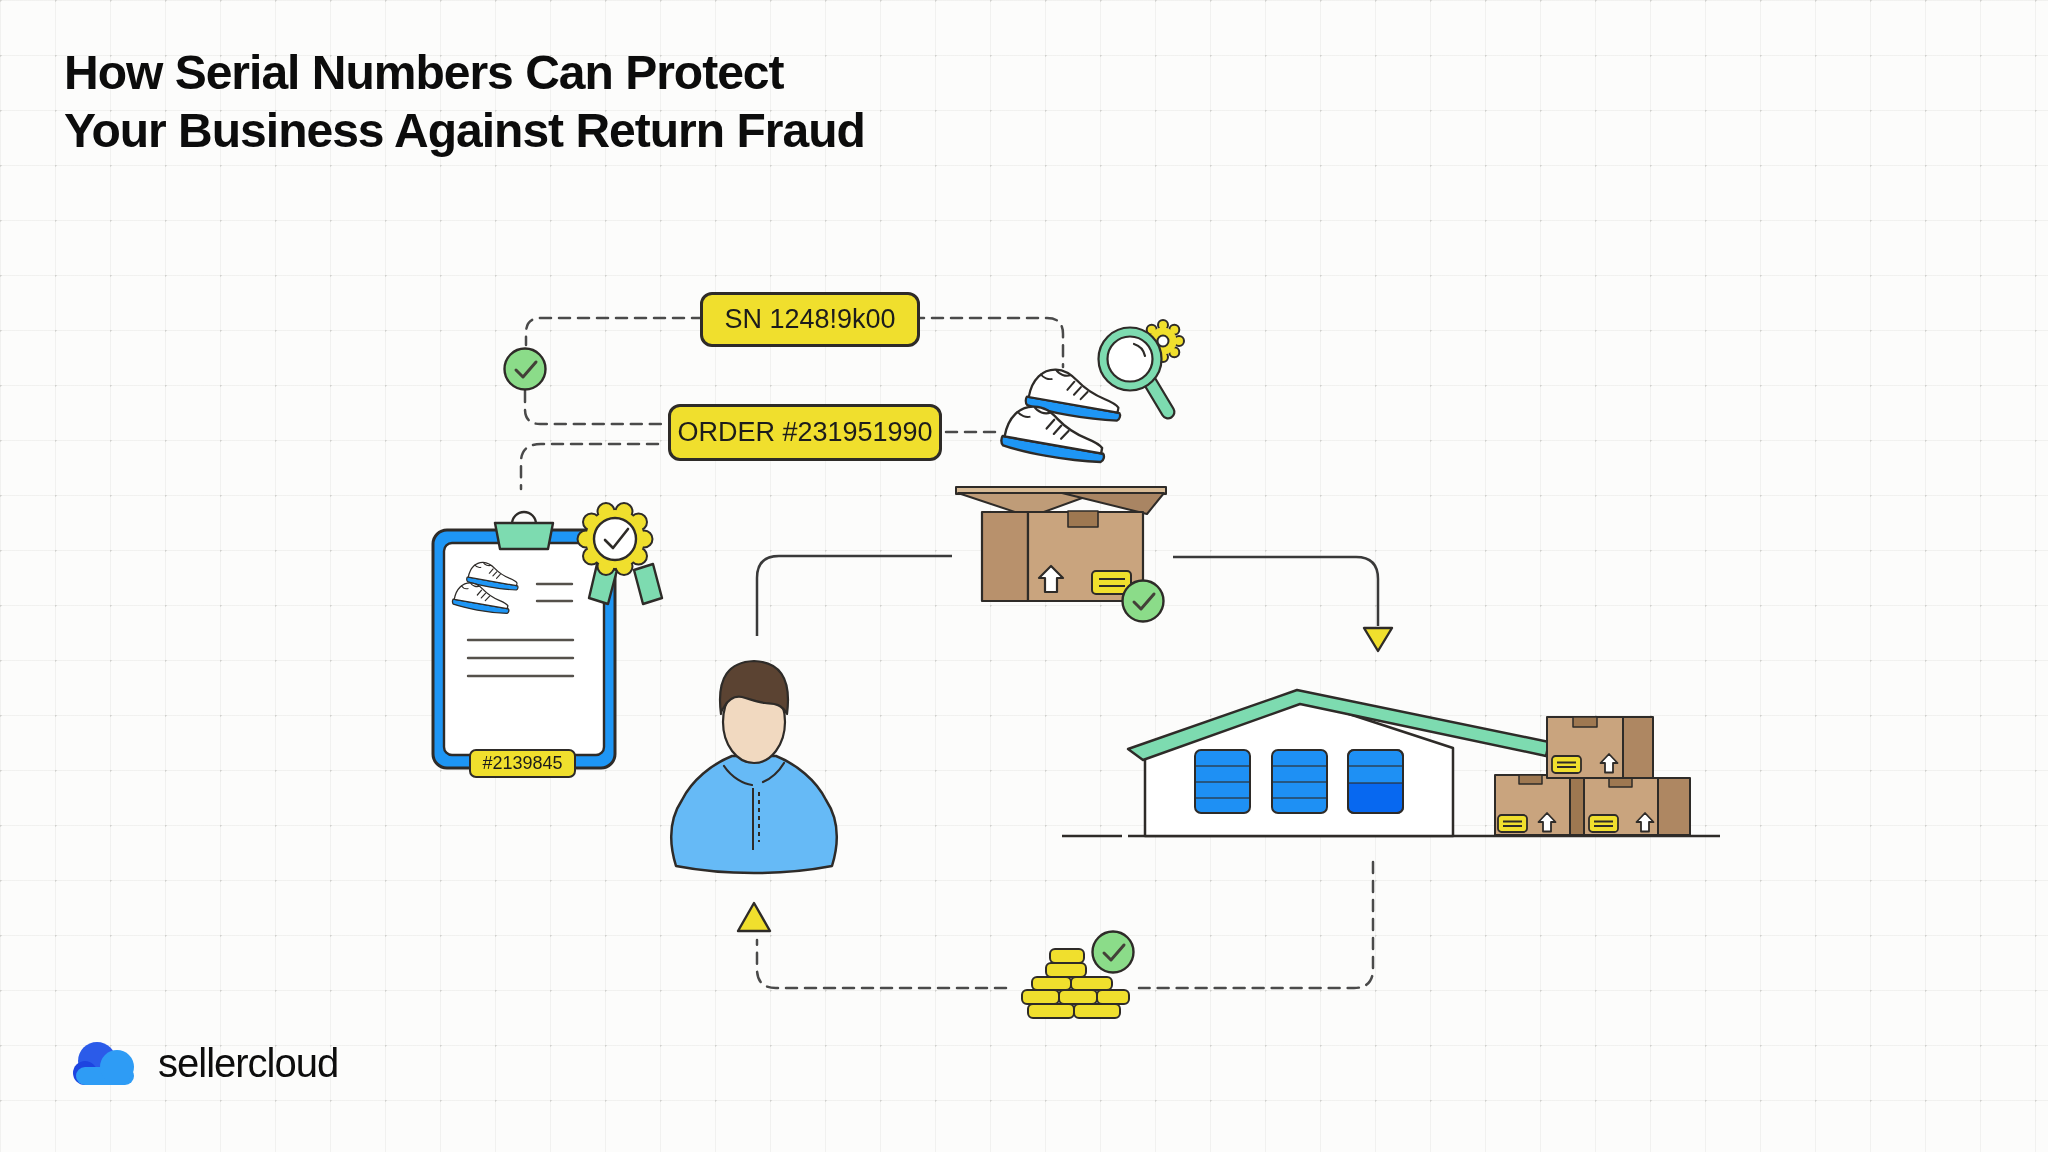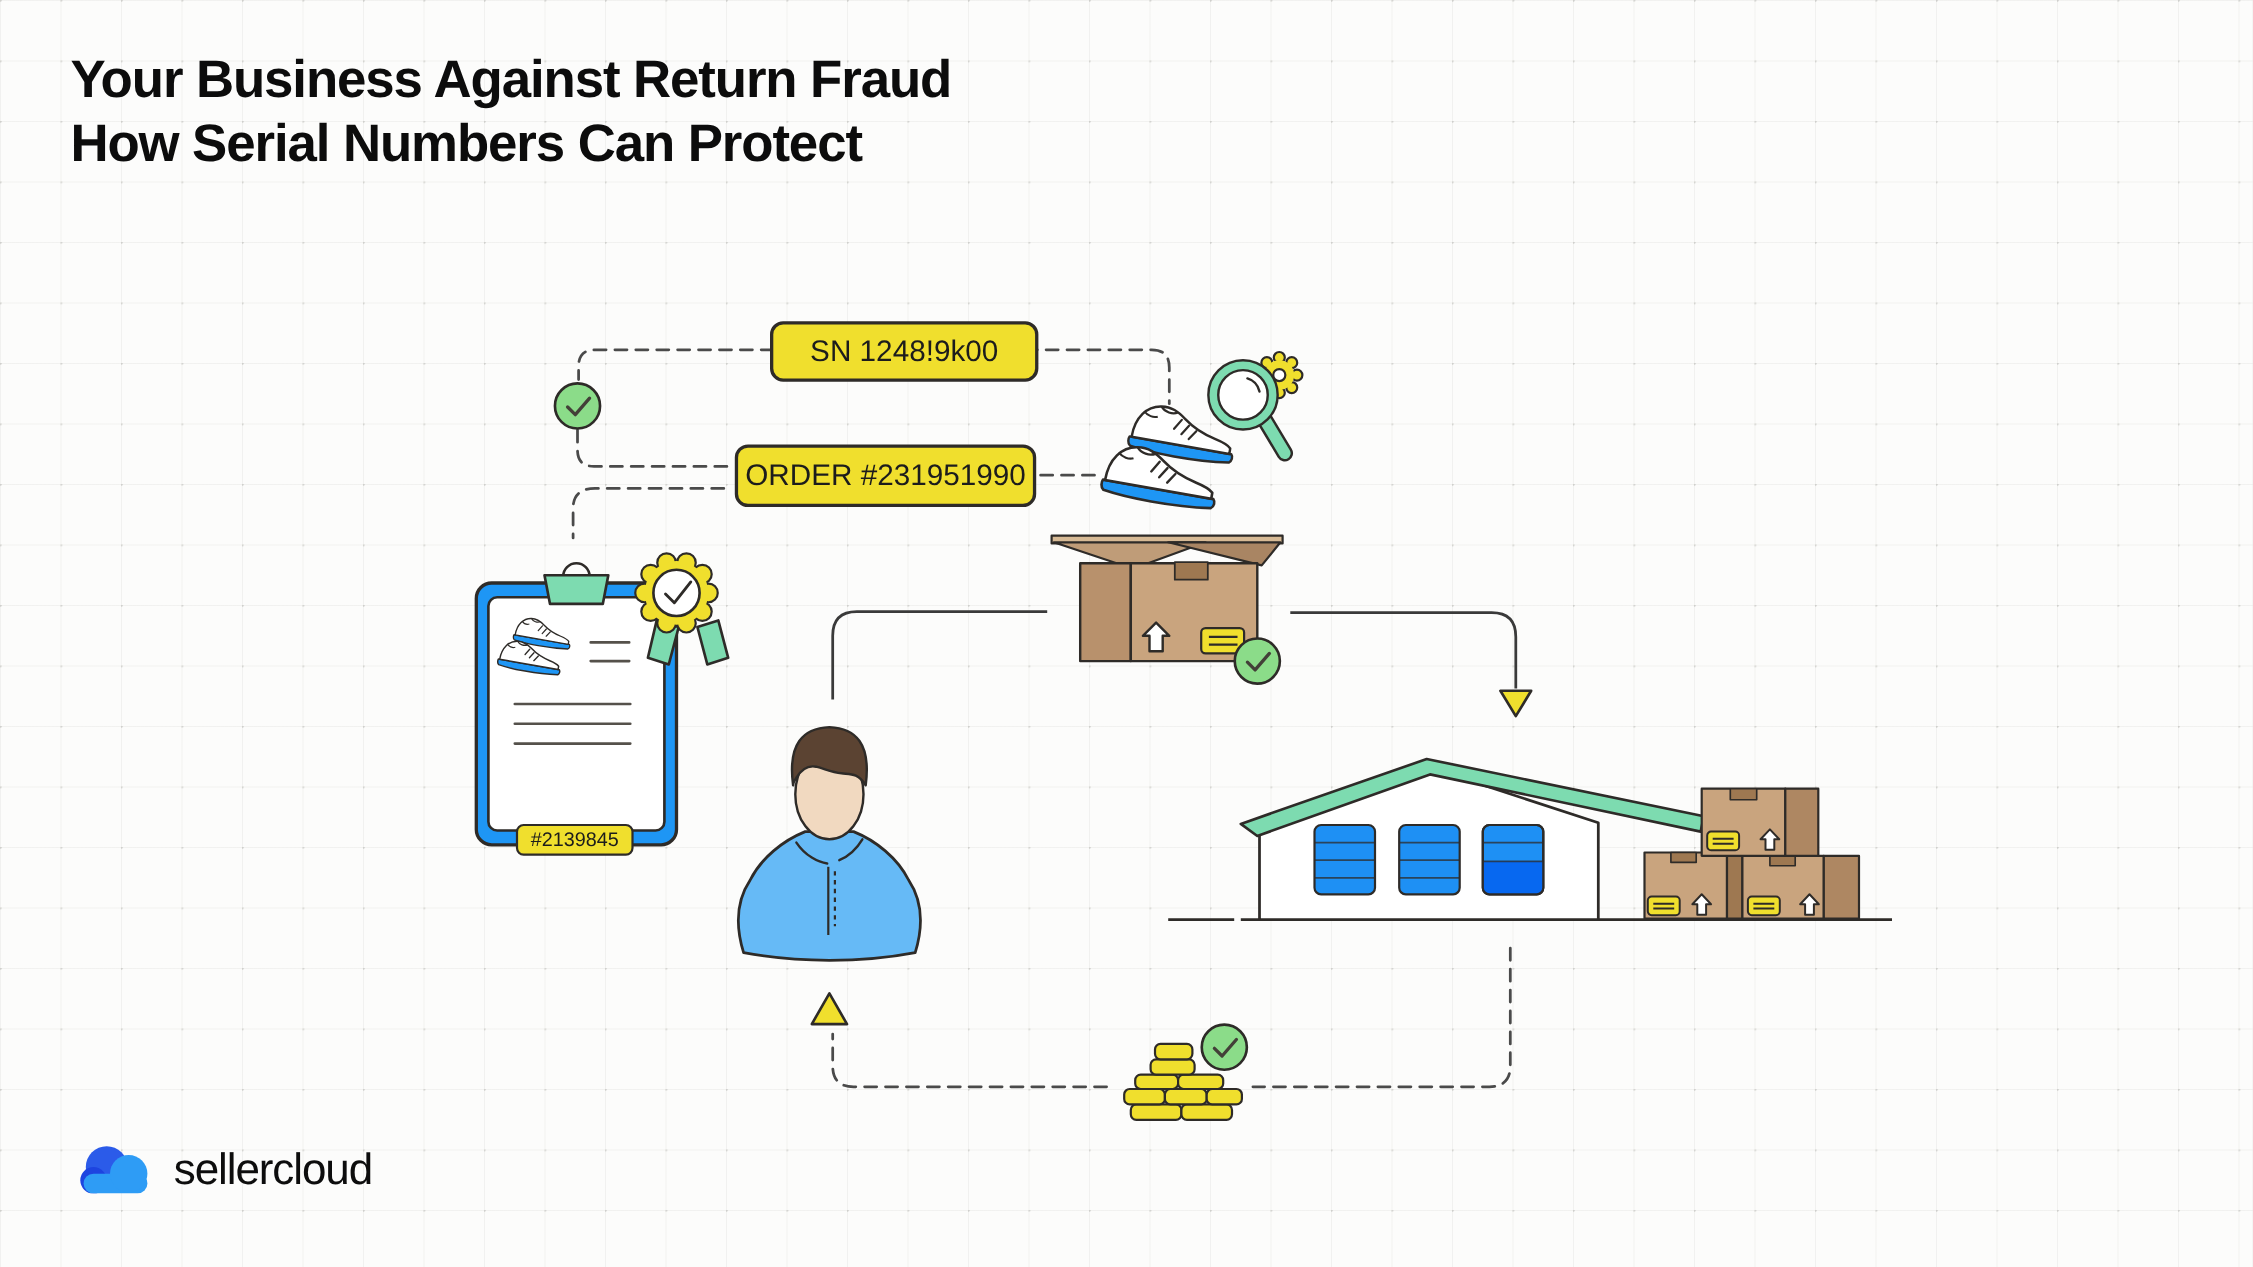--- a/index.html
+++ b/index.html
@@ -16,39 +16,39 @@
   .title{
     position:absolute;left:64px;top:44px;
     font-size:48px;line-height:1.2;font-weight:700;color:#0c0c0c;
     letter-spacing:-1px;
   }
   .badge{
     position:absolute;display:flex;align-items:center;justify-content:center;
     background:#F0DF2D;border:3px solid #2e2b28;border-radius:12px;
     color:#1c1c1c;font-weight:500;box-sizing:border-box;white-space:nowrap;
   }
-  .badge.sn{left:700px;top:292px;width:244px;height:55px;font-size:27px;}
+  .badge.sn{left:700px;top:292px;width:220px;height:55px;font-size:27px;}
   .badge.order{left:668px;top:404px;width:274px;height:57px;font-size:27px;align-items:center;}
   .badge.itemid{left:469px;top:705px;width:107px;height:29px;font-size:18px;border-width:2px;border-radius:7px;margin-top:44px;}
   .illustration{position:absolute;left:0;top:0;}
   .logo{
     position:absolute;left:70px;top:1038px;display:flex;align-items:center;gap:16px;
   }
   .logo-text{
     font-size:40px;font-weight:400;color:#0d0d0d;letter-spacing:-1px;
   }
 </style>
 </head>
 <body>
 
 <div class="canvas">
 
   <div class="title">
+    <div>How Serial Numbers Can Protect</div>
     <div>Your Business Against Return Fraud</div>
-    <div>How Serial Numbers Can Protect</div>
   </div>
 
   <svg class="illustration" width="2048" height="1152" viewBox="0 0 2048 1152">
 
     <defs>
       <g id="shoe">
         <path d="M4,42 L106,42 C108,44 108,48.5 105,50.5 C70,55.5 28,54.5 6,51 C3,49 3,44 4,42 Z" fill="#1E96F5" stroke="#2e2b28" stroke-width="2.4" stroke-linejoin="round"></path>
         <path d="M6,42 C6,22 16,9.5 30,7.5 C40,6 47,9.5 55,15.5 C63,21.5 74,27 88,30 C95,31.5 101,33.5 104,36.5 L104,42 Z" fill="#ffffff" stroke="#2e2b28" stroke-width="2.4" stroke-linejoin="round"></path>
         <path d="M30,7.5 C34,12.5 42,13.5 47,10.5" fill="none" stroke="#2e2b28" stroke-width="2.2"></path>
         <path d="M14,15 C18,19 24,20 28,18" fill="none" stroke="#2e2b28" stroke-width="2"></path>

